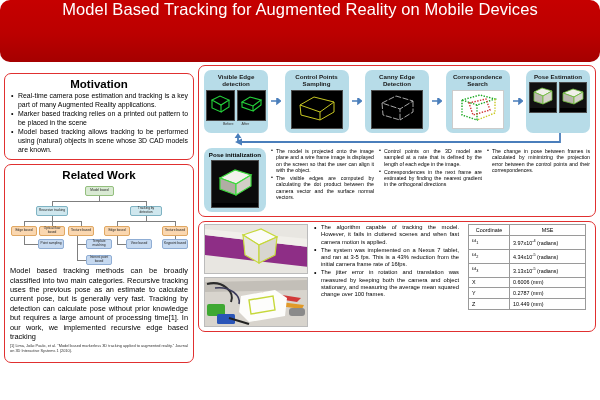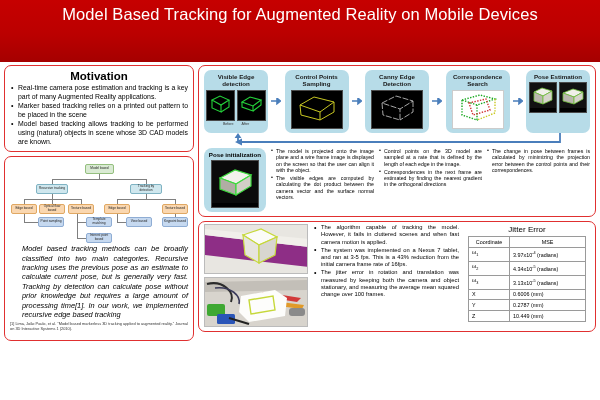--- a/index.html
+++ b/index.html
@@ -8,49 +8,49 @@
     background:#ffffff;
     font-family:"Liberation Sans", sans-serif;
     color:#000;
   }
   #poster{position:relative;width:600px;height:400px;box-sizing:border-box;}
 
   
   .header{
     height:62px;width:600px;
     background:linear-gradient(180deg,#c60000 0%,#bb0000 55%,#a50000 100%);
-    color:#fff;text-align:center;box-sizing:border-box;padding-top:5px;
+    color:#fff;text-align:center;box-sizing:border-box;border-radius:10px;
   }
   .header .title{font-size:16.5px;font-weight:400;letter-spacing:.1px;line-height:19px;}
   .header .authors{font-size:8.6px;line-height:12px;margin-top:2px;}
   .header .dept{font-size:7.6px;line-height:11px;}
 
   
   .body-area{position:relative;width:600px;height:338px;padding:3px 4px 0 4px;box-sizing:border-box;}
-  .col-left{position:absolute;left:4px;top:3px;width:190px;}
+  .col-left{position:absolute;left:4px;top:11px;width:190px;}
   .col-right{position:absolute;left:198px;top:3px;width:398px;}
 
   .panel{
     border:1.4px solid #e03030;border-radius:7px;background:#fff;
     box-sizing:border-box;padding:3px 5px 4px 5px;margin-bottom:4px;
   }
   .panel-title{
     text-align:center;font-weight:bold;font-size:11.5px;line-height:14px;margin:0 0 1px 0;
   }
   .panel-title.small{font-size:11px;}
 
   ul.bul{margin:0;padding:0;list-style:none;}
   ul.bul li{
     position:relative;padding-left:8px;font-size:6.9px;line-height:8.6px;
     text-align:justify;margin-bottom:1px;
   }
   ul.bul li:before{
     content:"\2022";position:absolute;left:1px;top:-0.5px;font-size:7px;
   }
-  .para{font-size:7.4px;line-height:9.4px;text-align:justify;margin:2px 0 0 12px;font-style:italic;}
+  .para{font-size:7.4px;line-height:9.4px;text-align:justify;margin:2px 0 0 0;}
   .ref{font-size:3.9px;line-height:4.9px;text-align:justify;color:#333;margin-top:3px;}
 
   
   .tree{position:relative;height:80px;margin:2px 0 0 0;}
   .node{
     position:absolute;box-sizing:border-box;border:0.6px solid #888;border-radius:2px;
     font-size:3.2px;line-height:3.8px;text-align:center;display:flex;align-items:center;
     justify-content:center;padding:1px;color:#222;
   }
   .n-green{background:#d9ead3;border-color:#94bf7e;}
@@ -120,20 +120,21 @@
       <div class="panel">
         <div class="panel-title">Motivation</div>
         <ul class="bul">
           <li>Real-time camera pose estimation and tracking is a key part of many Augmented Reality applications.</li>
           <li>Marker based tracking relies on a printed out pattern to be placed in the scene</li>
           <li>Model based tracking allows tracking to be performed using (natural) objects in scene whose 3D CAD models are known.</li>
         </ul>
       </div>
 
       <div class="panel">
+        <div class="panel-title">Related Work</div>
 
         <div class="tree">
 
           <div class="ln" style="left:89px;top:12px;width:0.7px;height:5px;"></div>
           <div class="ln" style="left:42px;top:17px;width:94px;height:0.7px;"></div>
           <div class="ln" style="left:42px;top:17px;width:0.7px;height:5px;"></div>
           <div class="ln" style="left:136px;top:17px;width:0.7px;height:5px;"></div>
           <div class="ln" style="left:42px;top:32px;width:0.7px;height:5px;"></div>
           <div class="ln" style="left:14px;top:37px;width:57px;height:0.7px;"></div>
           <div class="ln" style="left:14px;top:37px;width:0.7px;height:5px;"></div>
@@ -385,21 +386,20 @@
 
           <div class="exp-mid">
             <ul class="bul">
               <li>The algorithm capable of tracking the model. However, it fails in cluttered scenes and when fast camera motion is applied.</li>
               <li>The system was implemented on a Nexus 7 tablet, and ran at 3-5 fps. This is a 43% reduction from the initial camera frame rate of 16fps.</li>
               <li>The jitter error in rotation and translation was measured by keeping both the camera and object stationary, and measuring the average mean squared change over 100 frames.</li>
             </ul>
           </div>
 
           <div class="exp-right">
-            <div class="tbl-title">Jitter Error</div>
             <table class="jitter">
               <thead>
                 <tr>
                   <th>Coordinate</th>
                   <th>MSE</th>
                 </tr>
               </thead>
               <tbody id="jitter-body">
                   <tr>
                     <td class="c">ω<sub>1</sub></td>

